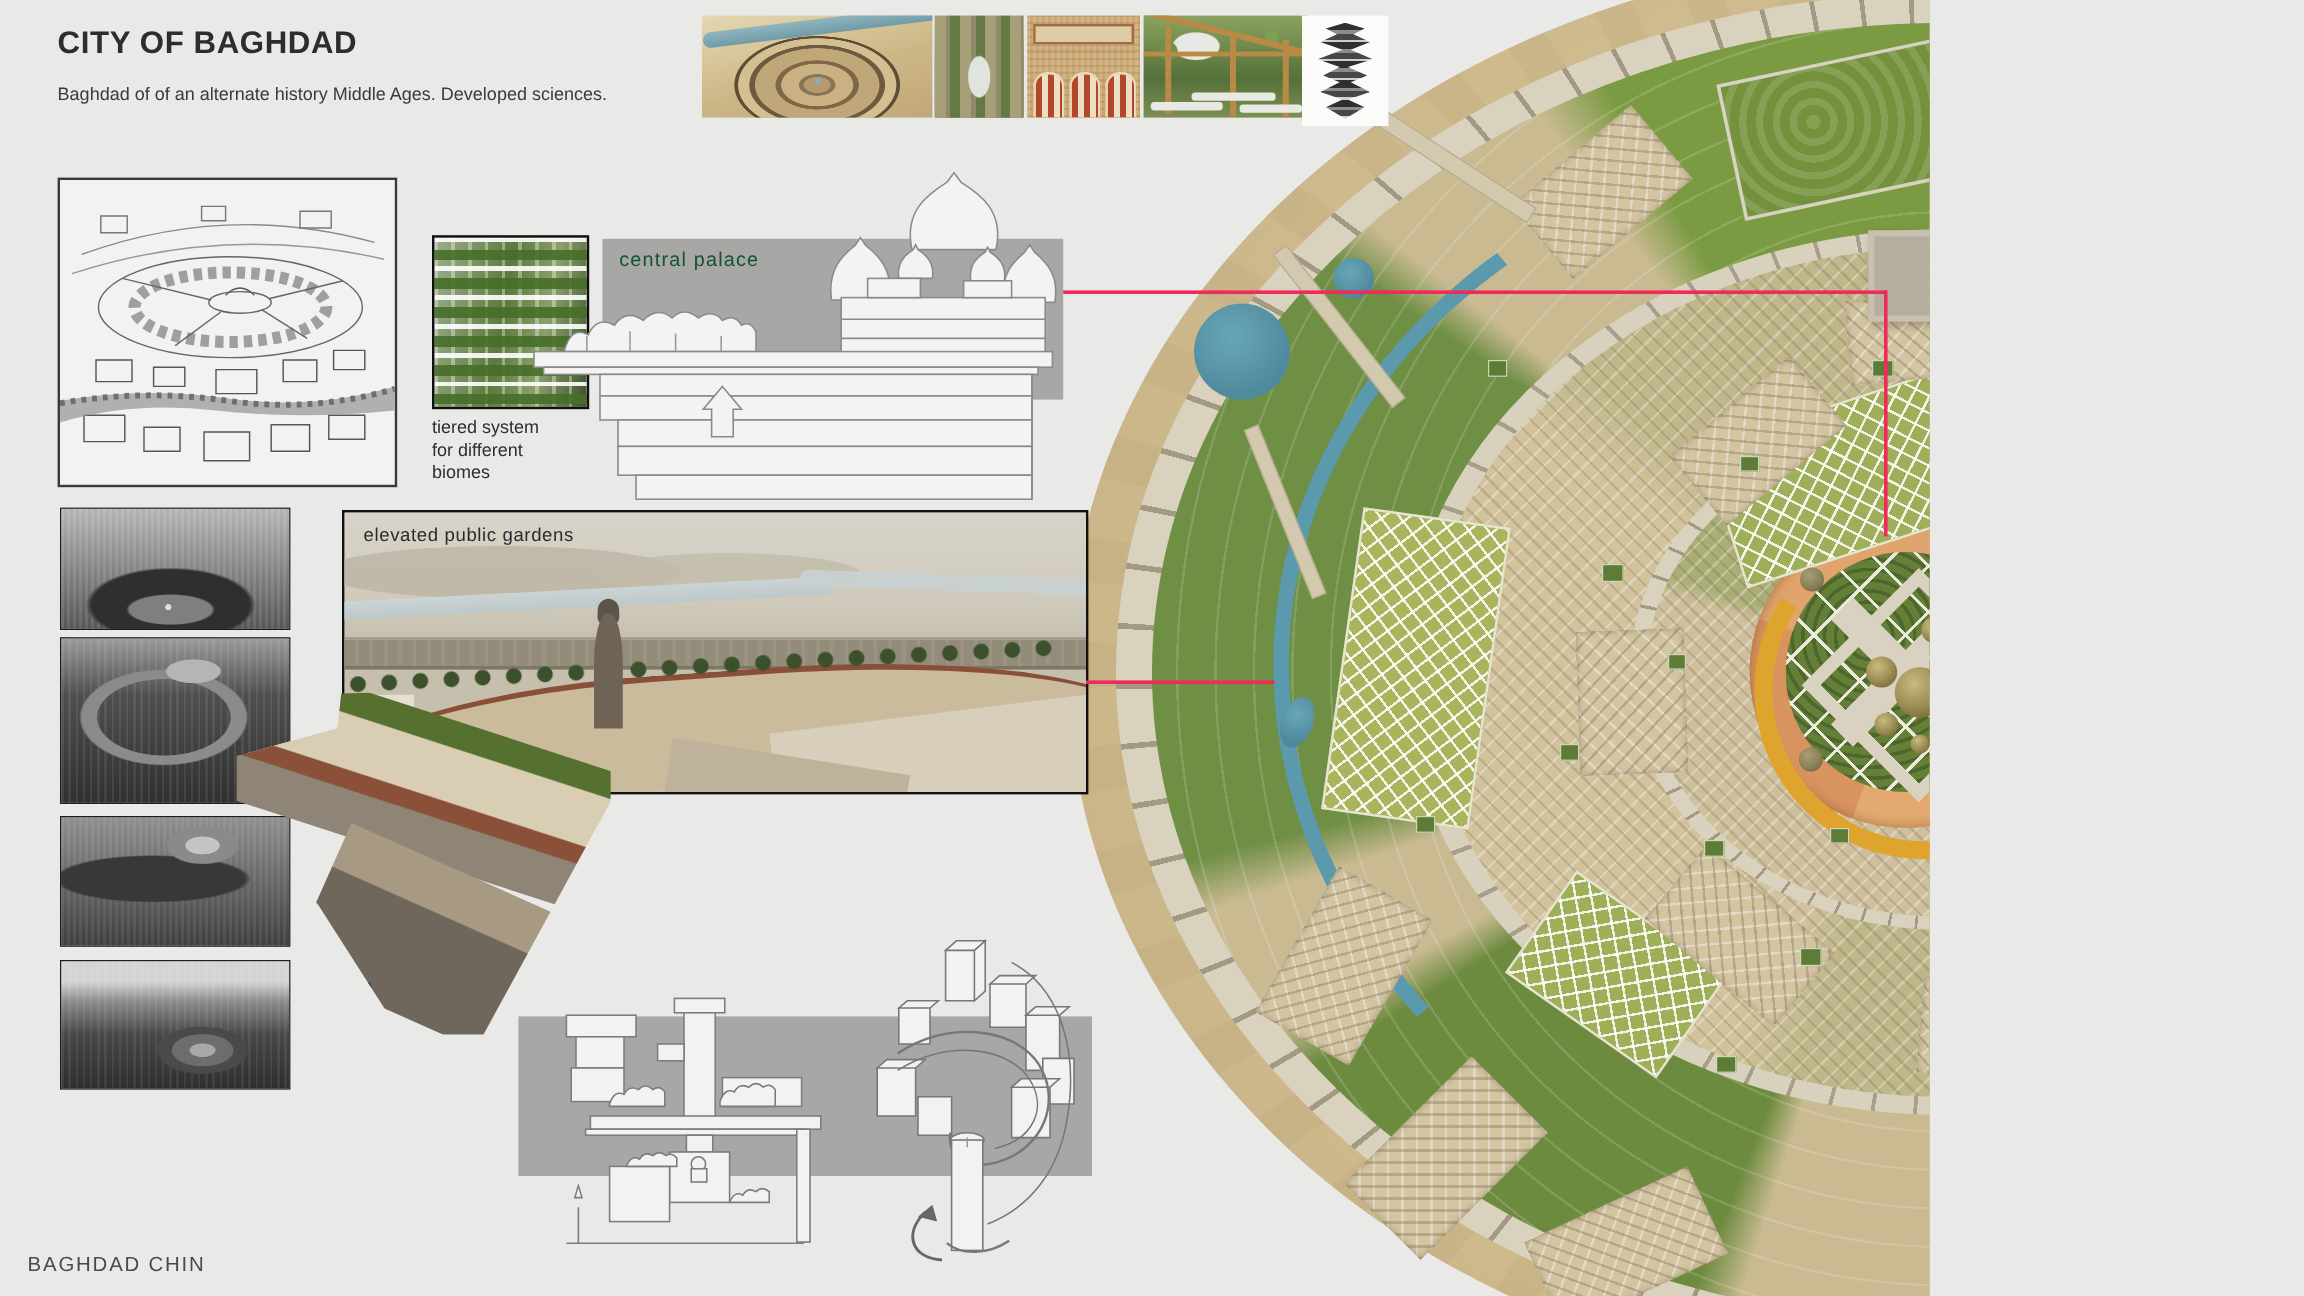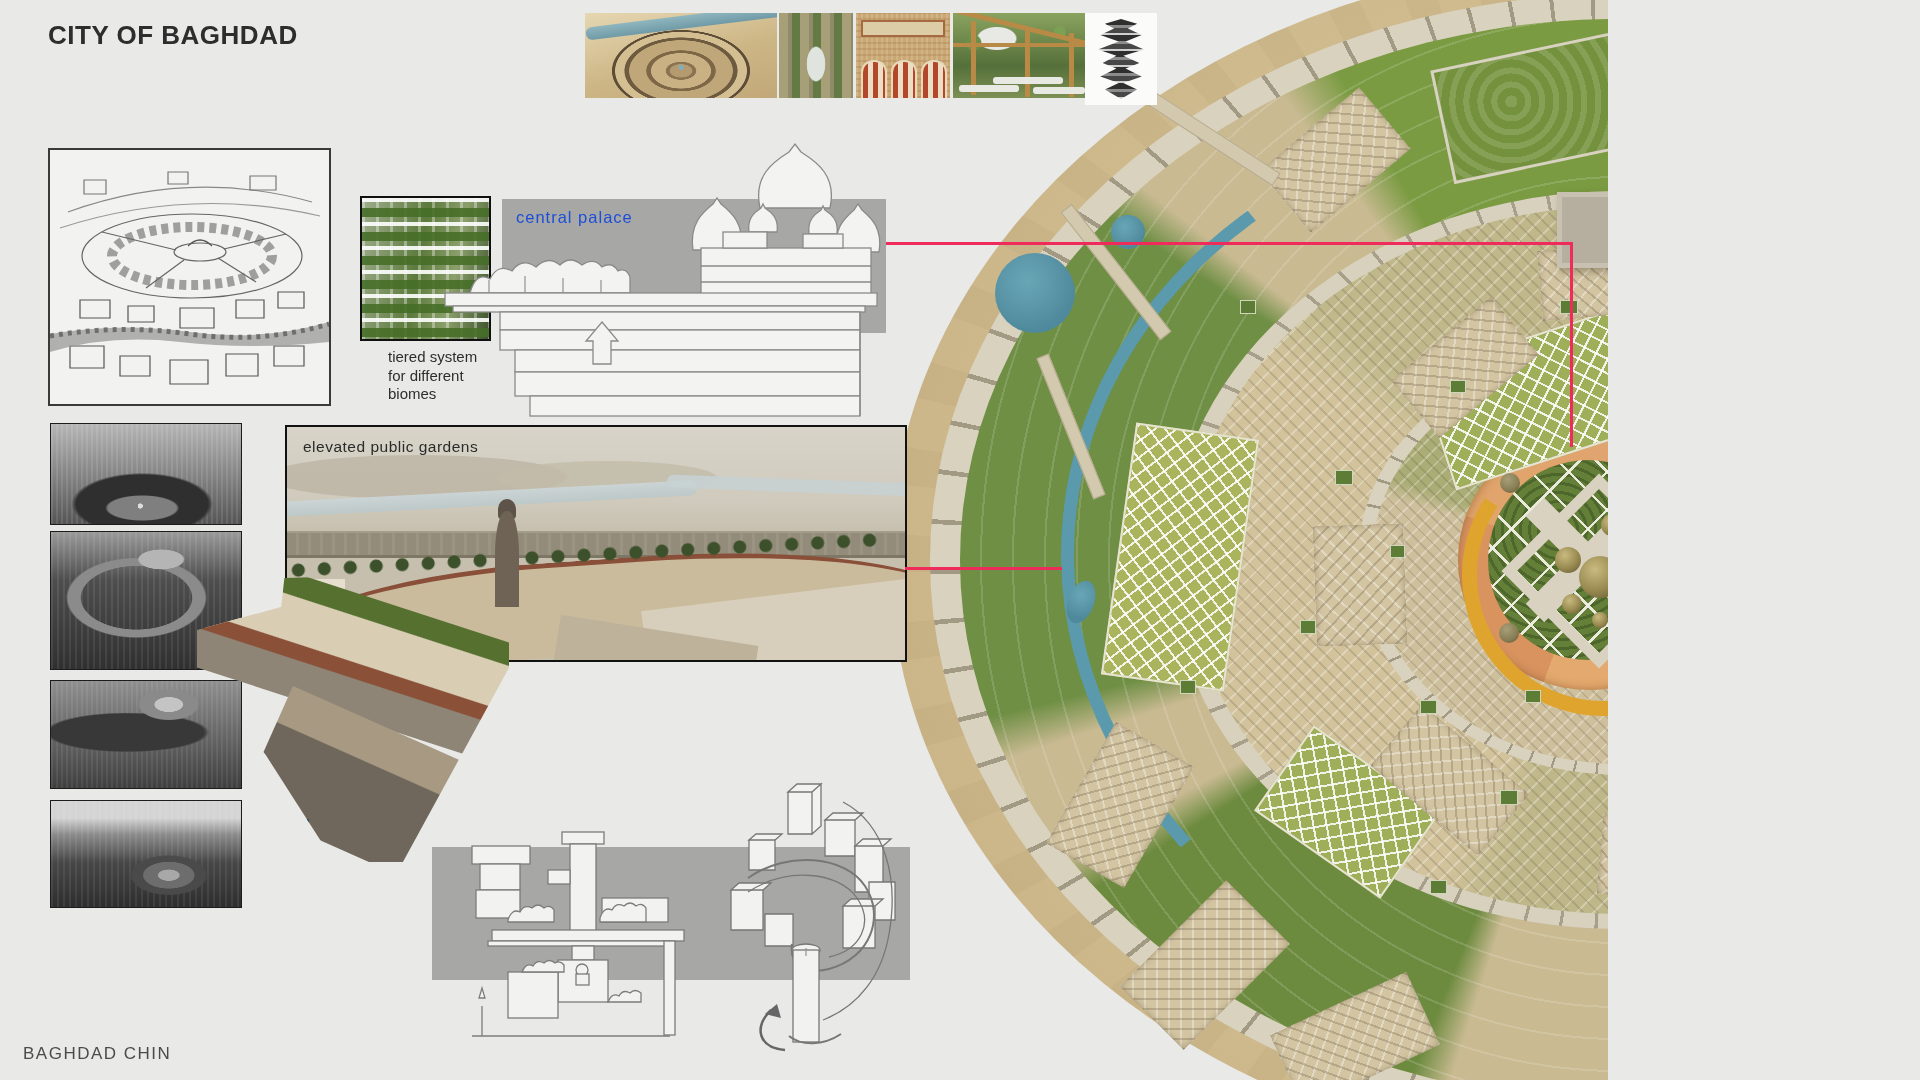--- a/index.html
+++ b/index.html
@@ -47,21 +47,21 @@
     clip-path:polygon(50% 0,85% 6%,65% 12%,95% 20%,60% 28%,100% 38%,55% 46%,90% 55%,60% 62%,95% 72%,55% 80%,85% 88%,50% 100%,15% 88%,45% 80%,5% 72%,40% 62%,10% 55%,40% 46%,0 38%,45% 28%,5% 20%,35% 12%,15% 6%);}
 
   
   .sketchpanel{left:48px;top:148px;width:279px;height:254px;background:#f2f2f0;border:2px solid #3a3a3a;}
   .farm{left:360px;top:196px;width:127px;height:141px;border:2px solid #101010;
     background:
       repeating-linear-gradient(180deg, rgba(255,255,255,.9) 0 4px, transparent 4px 10px, rgba(70,110,40,.9) 10px 19px, transparent 19px 24px),
       repeating-linear-gradient(90deg, rgba(255,255,255,.35) 0 3px, transparent 3px 14px),
       linear-gradient(100deg,#9fae8d, #5c7a3c 45%, #8ba06b 70%, #3c512b);}
   .caption{font-size:15px;line-height:18.5px;color:#2e2e2e;}
-  .cap-tiered{left:360px;top:348px;margin-left:28px;}
+  .cap-tiered{left:360px;top:348px;}
   .thumb{left:50px;width:190px;border:1px solid #1c1c1c;}
   .t1{top:423px;height:100px;background:
       radial-gradient(circle 4px at 47% 82%, #ddd 0 60%, transparent 70%),
       radial-gradient(ellipse 30% 20% at 48% 84%, #7f7f7f 0 60%, transparent 65%),
       radial-gradient(ellipse 62% 52% at 48% 80%, #2f2f2f 0 56%, transparent 60%),
       repeating-linear-gradient(90deg, rgba(255,255,255,.10) 0 2px, transparent 2px 5px),
       linear-gradient(180deg,#b5b5b5,#8a8a8a 45%,#555);}
   .t2{top:531px;height:137px;background:
       radial-gradient(ellipse 20% 12% at 58% 20%, #b5b5b5 0 58%, transparent 62%),
       radial-gradient(ellipse 58% 46% at 45% 48%, transparent 0 50%, #8b8b8b 51% 62%, transparent 64%),
@@ -72,21 +72,21 @@
       radial-gradient(ellipse 70% 30% at 40% 48%, #383838 0 58%, transparent 62%),
       repeating-linear-gradient(90deg, rgba(255,255,255,.07) 0 2px, transparent 2px 5px),
       linear-gradient(180deg,#8f8f8f,#6f6f6f 40%,#3f3f3f);}
   .t4{top:800px;height:106px;background:
       radial-gradient(ellipse 30% 28% at 62% 70%, #a8a8a8 0 18%, #6d6d6d 20% 44%, #4a4a4a 46% 64%, transparent 68%),
       repeating-linear-gradient(90deg, rgba(255,255,255,.07) 0 2px, transparent 2px 6px),
       linear-gradient(180deg,#d4d4d4 0 16%,#8a8a8a 32%,#474747 58%,#2e2e2e);}
 
   
   .palacepanel{left:502px;top:199px;width:384px;height:134px;background:#a7a7a5;}
-  .palacelabel{left:516px;top:208px;font-size:16.5px;letter-spacing:1px;color:#1d4ed8;}
+  .palacelabel{left:516px;top:208px;font-size:16.5px;letter-spacing:1px;color:#14532d;}
 
   
   .gardens{left:285px;top:425px;width:618px;height:233px;border:2px solid #111;overflow:hidden;
     background:linear-gradient(180deg,#d8d4c9 0,#cfcabc 32%,#c6bfae 46%);}
   .glabel{left:303px;top:438px;font-size:15.5px;color:#2b2b2b;letter-spacing:.5px;}
   .gmount{position:absolute;top:28px;left:-20px;width:300px;height:44px;background:#bdb5a4;border-radius:50%;opacity:.85;}
   .gmount2{position:absolute;top:34px;left:210px;width:220px;height:34px;background:#c2bba9;border-radius:50%;opacity:.8;}
   .gcanal{position:absolute;top:64px;left:-10px;width:420px;height:15px;background:linear-gradient(#ccd5d6,#bcc8ca);
     border-radius:10px;transform:rotate(-3deg);opacity:.95;}
   .gcanal2{position:absolute;top:52px;left:380px;width:250px;height:13px;background:#c7d1d2;border-radius:8px;transform:rotate(2deg);opacity:.9;}
@@ -188,20 +188,21 @@
   .court{position:absolute;background:#5d7c35;border:1px solid #cfd6bb;}
   .frag{background:#d3c9af;border:1px solid #b5a98c;}
 </style>
 </head>
 <body>
 
 <div id="board">
 
   <div class="abs title">CITY OF BAGHDAD</div>
   <div class="abs subtitle">
+    <div>Baghdad of of an alternate history Middle Ages. Developed sciences.</div>
   </div>
 
   <div class="abs ref ref1" style="z-index:20">
     <div class="river"></div>
   </div>
   <div class="abs ref ref2" style="z-index:20"></div>
   <div class="abs ref ref3" style="z-index:20">
     <div class="band3"></div>
     <div class="arch" style="left:5px"></div>
     <div class="arch" style="left:35px"></div>

